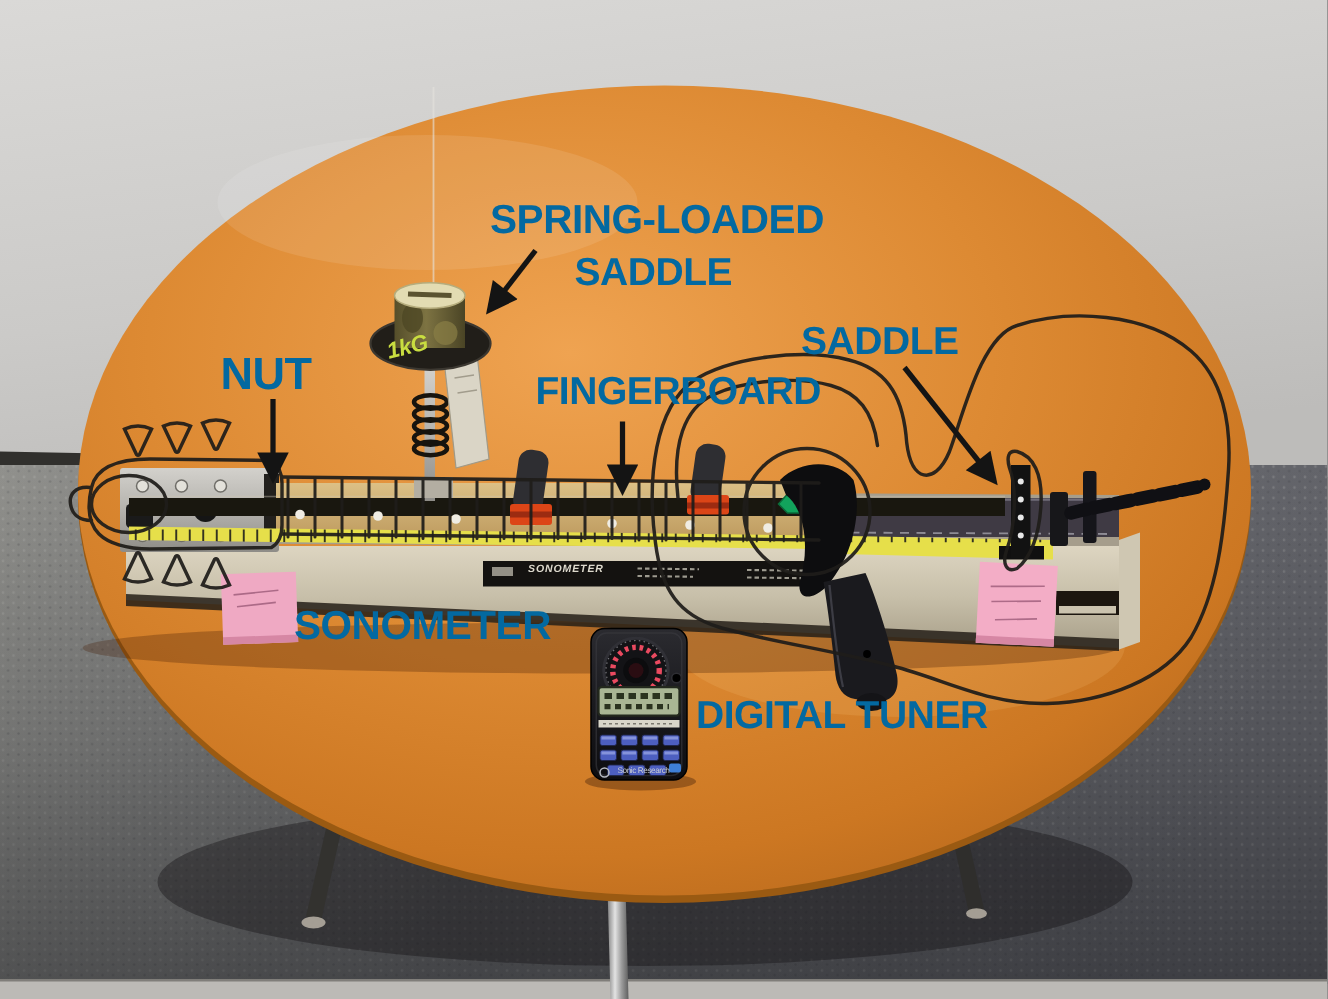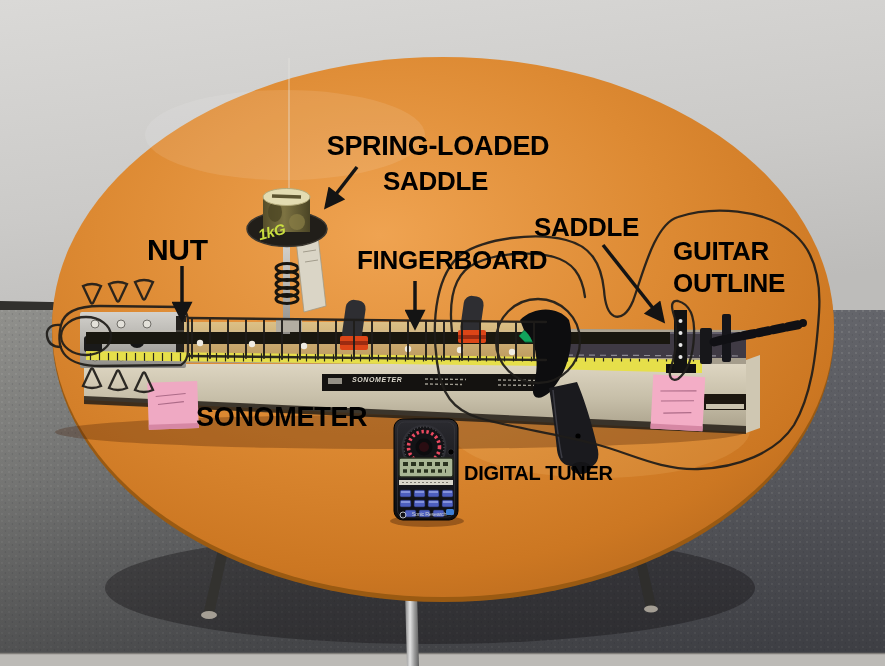--- a/index.html
+++ b/index.html
@@ -4,21 +4,21 @@
 <style>
   html,body{margin:0;padding:0;background:#222;}
   .stage{
     position:relative;width:885px;height:666px;overflow:hidden;
     background:#c9c8c6;
     box-shadow:inset 0 0 0 3px rgba(250,250,248,.95);
     font-family:"Liberation Sans", sans-serif;
   }
   .stage svg{position:absolute;left:0;top:0;}
   .lbl{
-    position:absolute;color:#000000;font-weight:700;
+    position:absolute;color:#0369a1;font-weight:700;
     letter-spacing:-0.3px;white-space:nowrap;z-index:5;
     font-family:"Liberation Sans", sans-serif;line-height:1.05;
   }
   .center{text-align:center;}
   .tiny{font-weight:400;}
 </style>
 </head>
 <body>
 
 <div class="stage">
@@ -322,22 +322,20 @@
     <path d="M415,281 L415,316" marker-end="url(#ah)"></path>
     <path d="M603,245 L656,312" marker-end="url(#ah)"></path>
   </g>
 </svg>
 
 <div class="lbl center" style="left:326px;top:132px;width:224px;font-size:27px;">SPRING-LOADED</div>
 <div class="lbl center" style="left:383px;top:168px;width:95px;font-size:26px;">SADDLE</div>
 <div class="lbl" style="left:147px;top:234px;font-size:30px;">NUT</div>
 <div class="lbl" style="left:327px;top:247px;font-size:26px;margin-left:30px;">FINGERBOARD</div>
 <div class="lbl" style="left:534px;top:214px;font-size:26px;">SADDLE</div>
-<div class="lbl" style="left:673px;top:238px;font-size:26px;">GUITAR</div>
-<div class="lbl" style="left:673px;top:270px;font-size:26px;">OUTLINE</div>
 <div class="lbl" style="left:196px;top:403px;font-size:27px;">SONOMETER</div>
-<div class="lbl" style="left:464px;top:463px;font-size:20px;">DIGITAL TUNER</div>
+<div class="lbl" style="left:464px;top:463px;font-size:26px;">DIGITAL TUNER</div>
 
 <div class="lbl tiny" style="left:258px;top:224px;font-size:15px;font-style:italic;font-weight:700;color:#c9dd40;transform:rotate(-14deg);z-index:4;">1kG</div>
 <div class="lbl tiny" style="left:352px;top:376px;font-size:7px;font-style:italic;font-weight:700;color:#ddd9cd;letter-spacing:0.6px;z-index:4;">SONOMETER</div>
 <div class="lbl tiny center" style="left:406px;top:512px;width:46px;font-size:5.5px;color:#c8ccd4;z-index:4;">Sonic Research</div>
 
 </div>
 
 </body></html>

